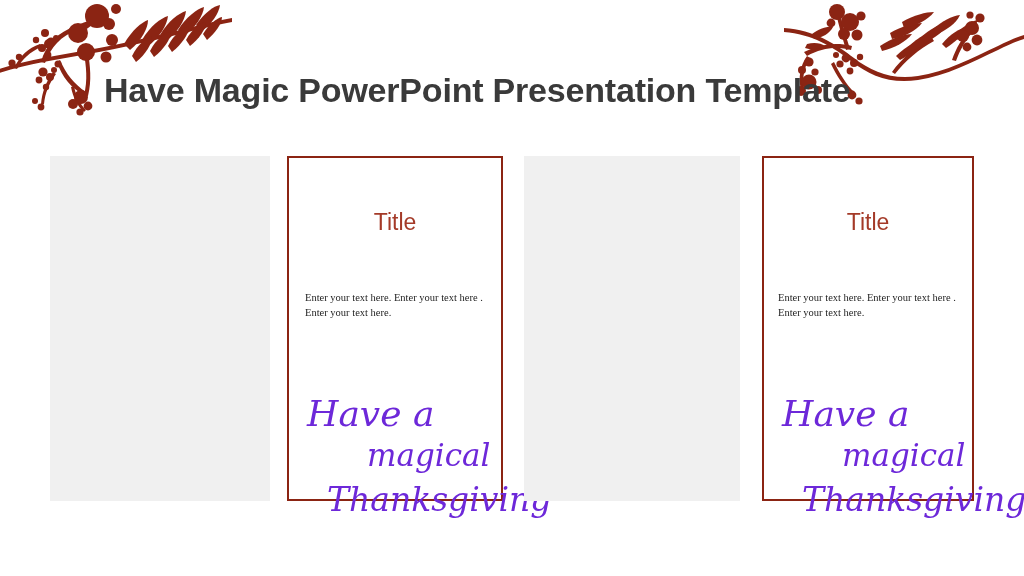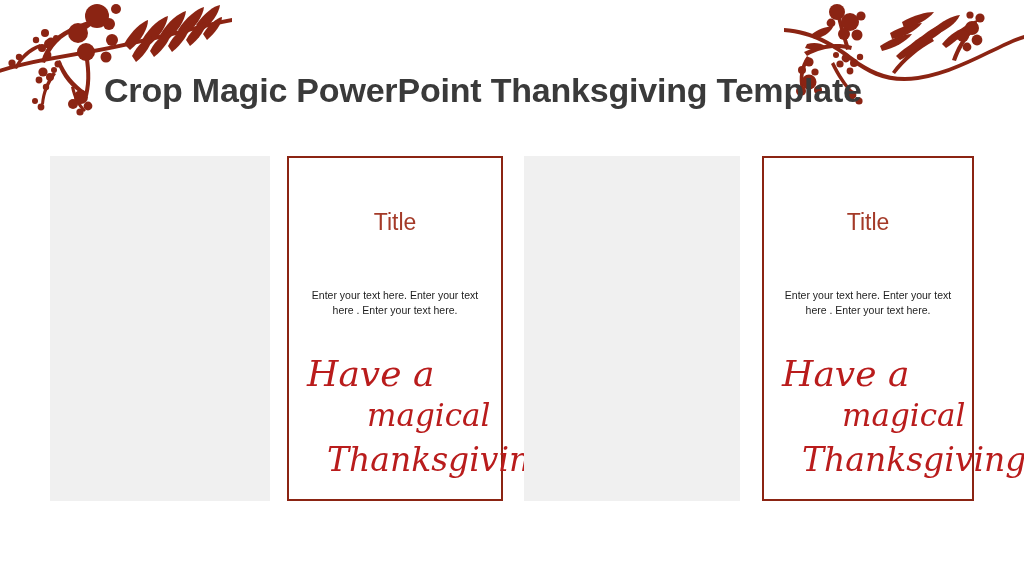--- a/index.html
+++ b/index.html
@@ -62,48 +62,49 @@
   .placeholder {
     background: #f0f0f0;
   }
 
   .card {
     background: #ffffff;
     border: 2px solid #8B2413;
     display: flex;
     flex-direction: column;
     align-items: center;
+    gap: 37px;
   }
 
   .card-title {
     margin-top: 53px;
     font-size: 23px;
     color: #A43A28;
     line-height: 1;
   }
 
   .card-body {
-    margin-top: 54px;
+    margin-top: 20px;
     width: 180px;
-    text-align: center;
     font-size: 10.5px;
     line-height: 1.42;
     color: #1d1d1d;
+    font-family: Liberation Serif, serif;
   }
 
   .script-block {
     margin-top: 32px;
     width: 100%;
     position: relative;
     height: 130px;
   }
 
   .script-line {
     position: absolute;
-    color: #b91c1c;
+    color: #6d28d9;
     font-family: "DejaVu Serif", serif;
     font-style: italic;
     font-weight: normal;
     white-space: nowrap;
     line-height: 1;
   }
   .script-line-1 { left: 18px;  top: 6px;  font-size: 36px; }
   .script-line-2 { left: 78px;  top: 50px; font-size: 31px; text-align: center; }
   .script-line-3 { left: 38px;  top: 93px; font-size: 33px; }
 </style>
@@ -227,21 +228,21 @@
       <circle cx="28" cy="70" r="4"></circle>
       <circle cx="41" cy="72" r="3.6"></circle>
       <circle cx="35" cy="82" r="7.5"></circle>
       <circle cx="27" cy="91" r="5"></circle>
       <circle cx="44" cy="90" r="4"></circle>
       <circle cx="78" cy="95" r="4.4"></circle>
       <circle cx="85" cy="101" r="3.6"></circle>
     </g>
   </svg>
 
-  <div class="slide-title">Crop Magic PowerPoint Thanksgiving Template</div>
+  <div class="slide-title">Have Magic PowerPoint Presentation Template</div>
 
   <div class="panel-row">
 
     <div class="panel placeholder" style="left:50px; width:220px;"></div>
 
     <div class="panel card" style="left:287px; width:216px;">
       <div class="card-title">Title</div>
       <div class="card-body">Enter your text here. Enter your text here . Enter your text here.</div>
       <div class="script-block">
         <div class="script-line script-line-1">Have a</div>

